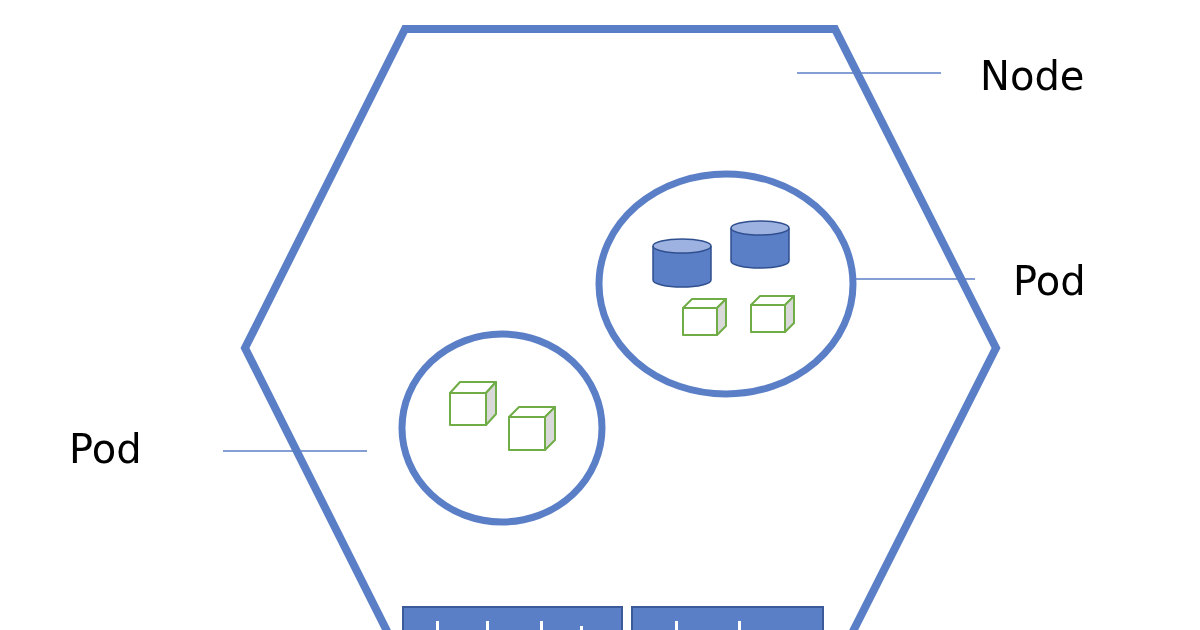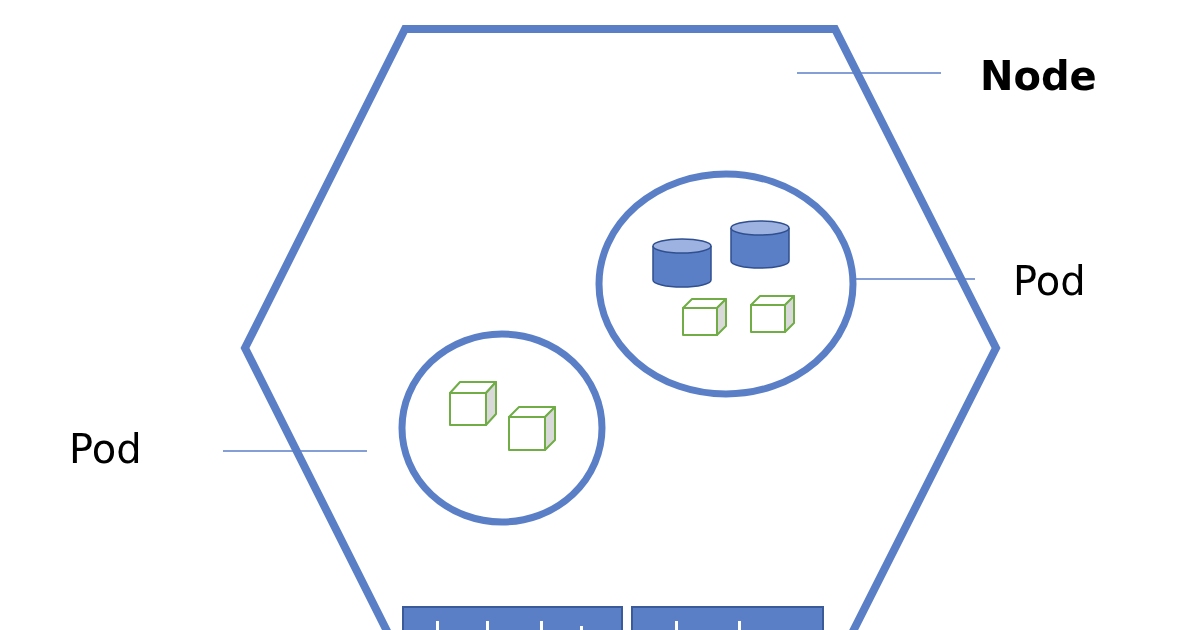--- a/index.html
+++ b/index.html
@@ -68,15 +68,15 @@
     <polygon points="450,393 460,382 496,382 486,393" fill="#ffffff"></polygon>
     <polygon points="486,393 496,382 496,414 486,425" fill="#d9d9d9"></polygon>
   </g>
   <g stroke="#70ad47" stroke-width="2" stroke-linejoin="round">
     <polygon points="509,417 545,417 545,450 509,450" fill="#ffffff"></polygon>
     <polygon points="509,417 519,407 555,407 545,417" fill="#ffffff"></polygon>
     <polygon points="545,417 555,407 555,440 545,450" fill="#d9d9d9"></polygon>
   </g>
 </svg>
 
-<div class="label" style="left:980px; top:56px;font-weight:bold;">Node</div>
+<div class="label" style="left:980px; top:56px;">Node</div>
 <div class="label" style="left:1013px; top:261px;">Pod</div>
 <div class="label" style="left:69px; top:429px;">Pod</div>
 
 </body></html>

